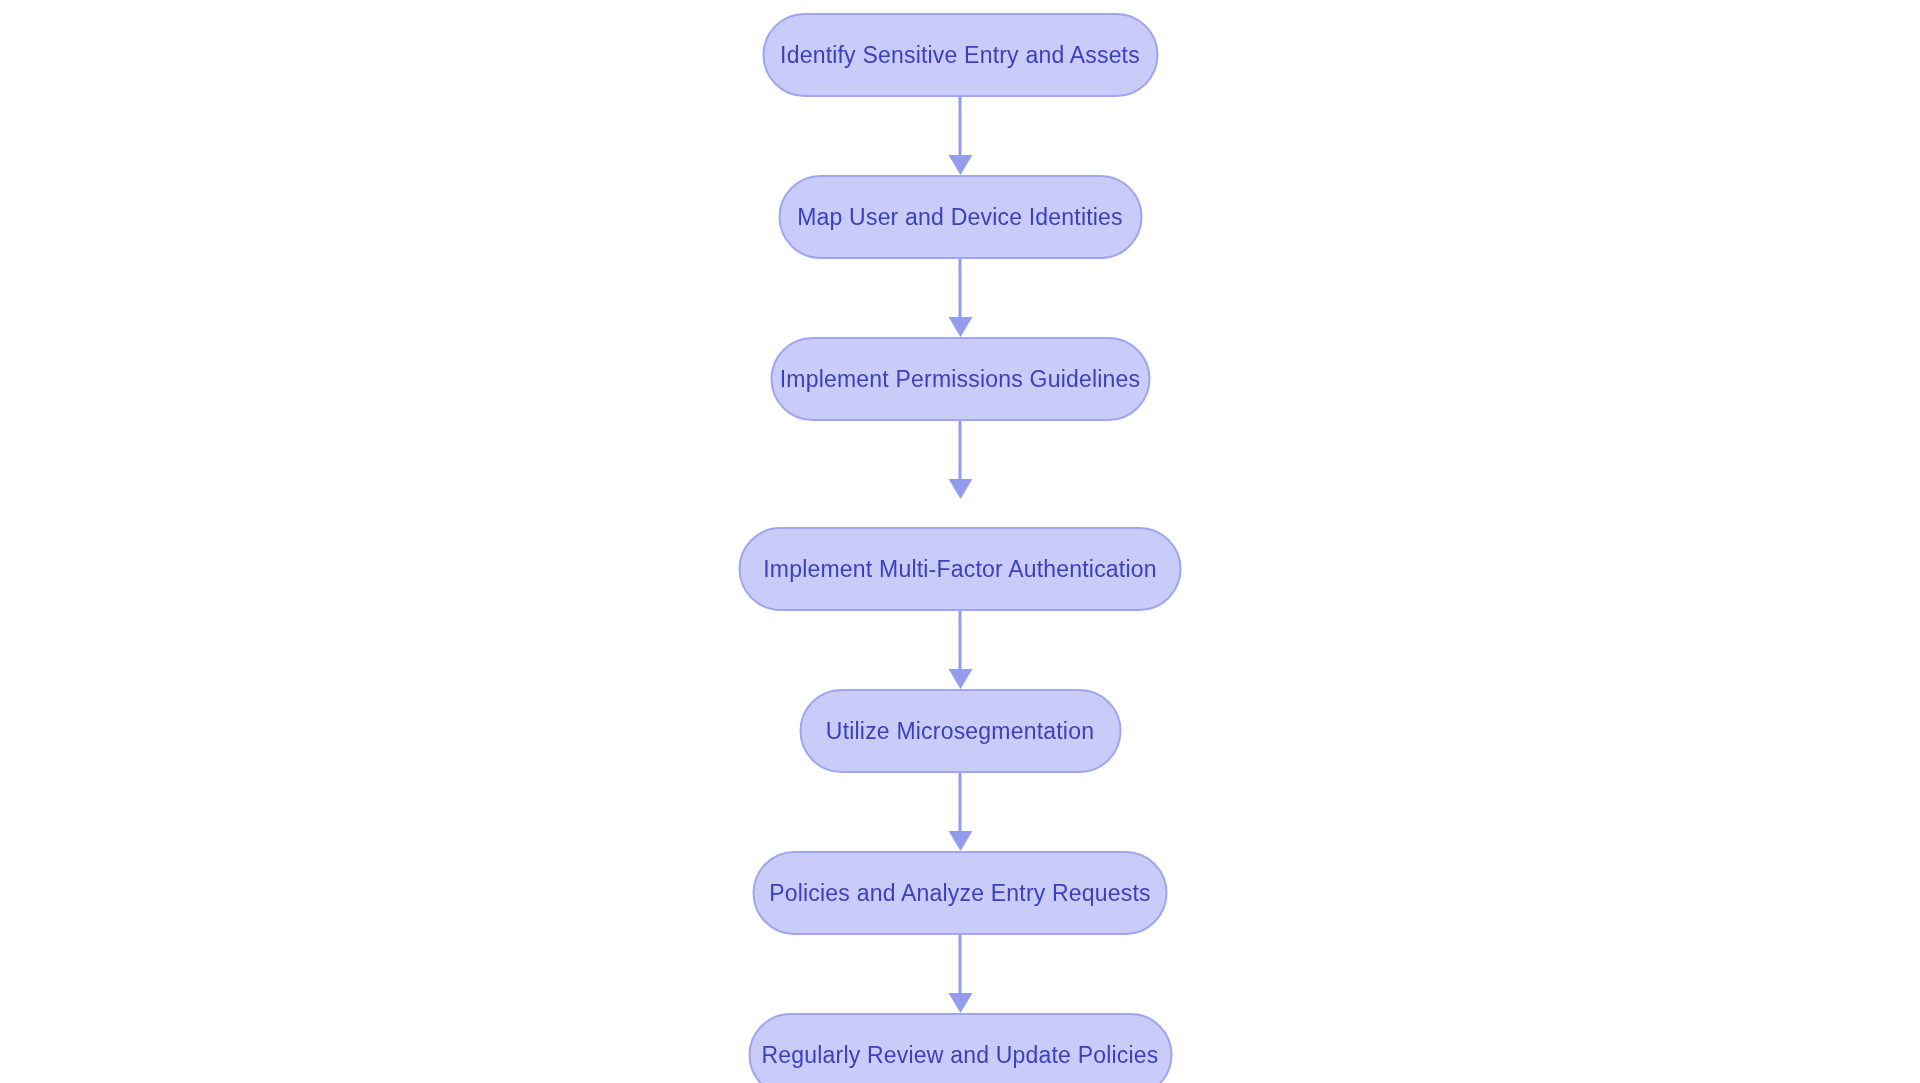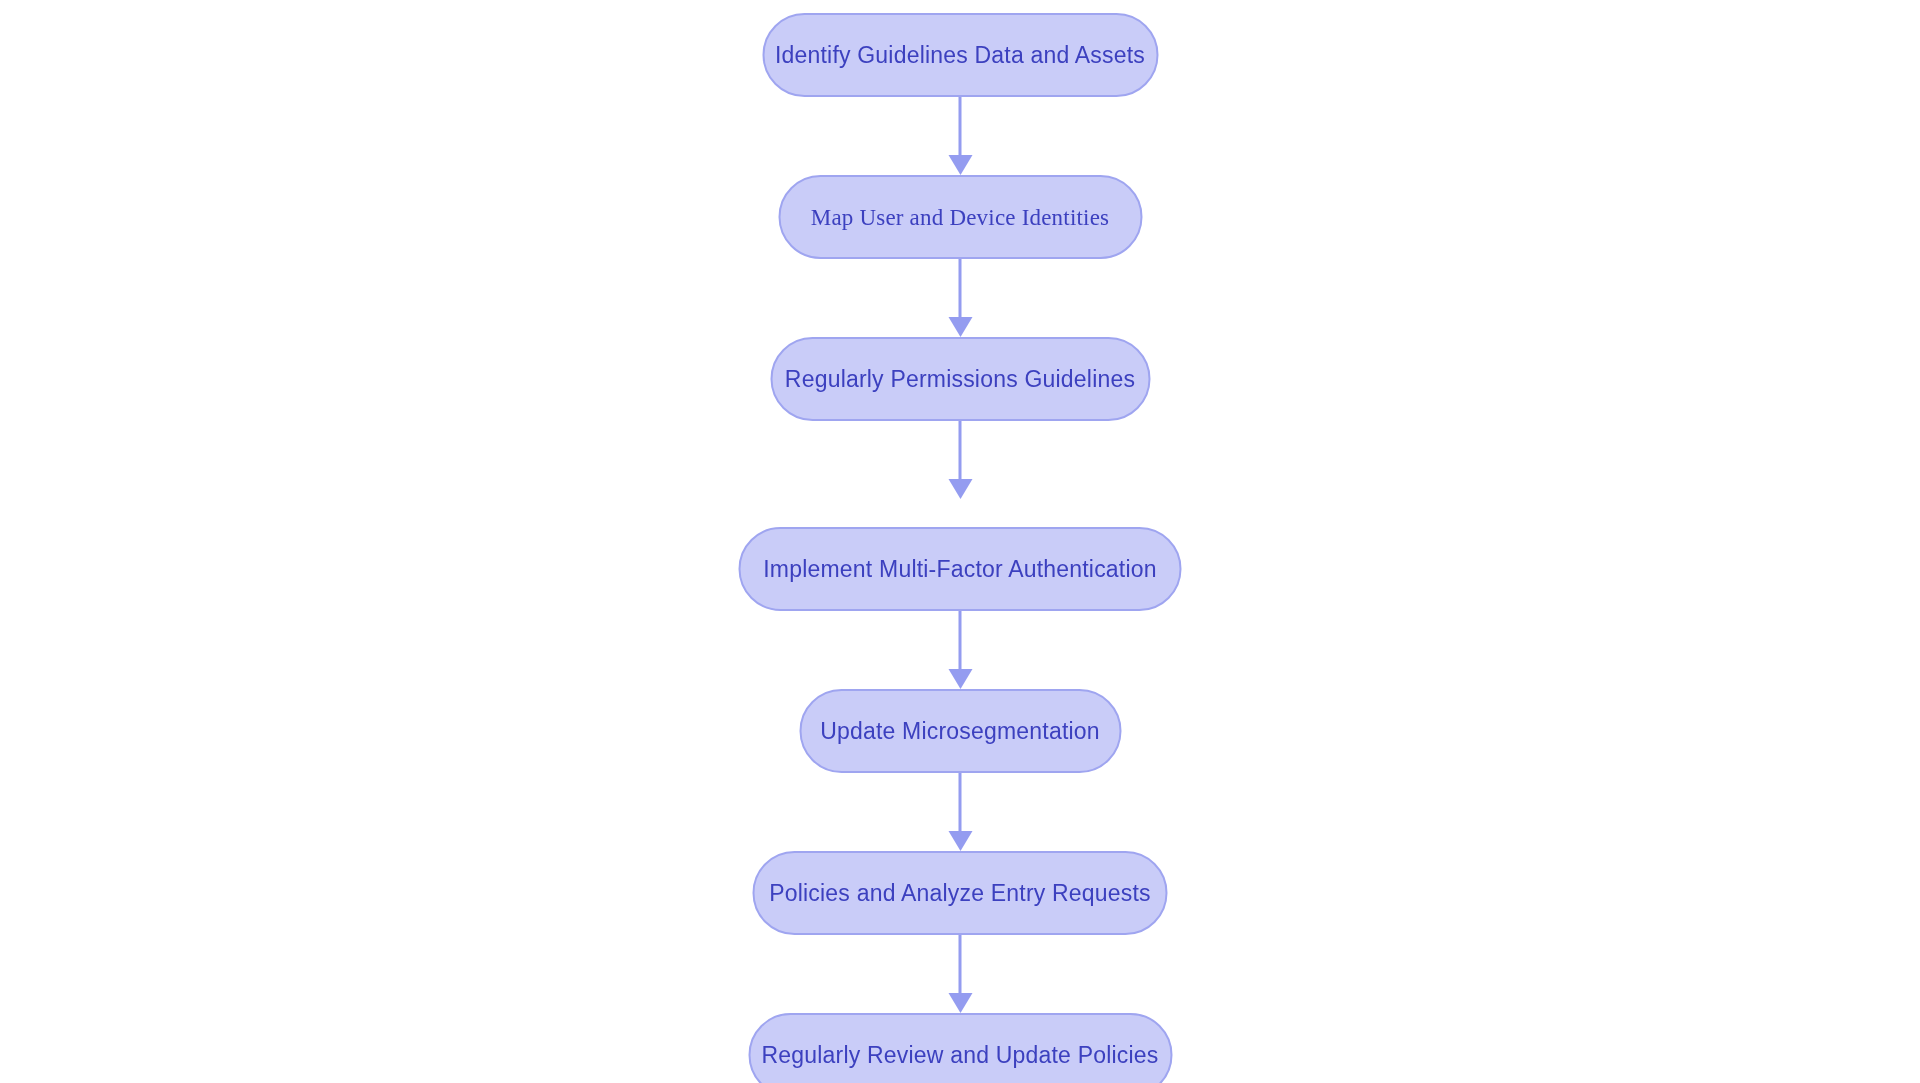--- a/index.html
+++ b/index.html
@@ -23,21 +23,21 @@
     border:2px solid var(--node-border);
     display:flex;align-items:center;justify-content:center;
     flex:0 0 auto;
   }
   .node-label{
     font-size:23px;line-height:1;letter-spacing:0.2px;
     color:var(--node-text);white-space:nowrap;
   }
   
   .n1{width:396px;}
-  .n2{width:364px;font-family:Liberation Serif, serif;}
+  .n2{width:364px;}
   .n3{width:380px;}
   .n4{width:443px;margin-top:28px;}
   .n5{width:322px;}
   .n6{width:415px;}
   .n7{width:424px;}
   .arrow{
     height:78px;width:26px;
     display:flex;flex-direction:column;align-items:center;
     flex:0 0 auto;
   }
@@ -52,57 +52,57 @@
     border-top:20px solid var(--arrow);
   }
 </style>
 </head>
 <body>
 
 <div class="canvas">
   <div class="flow">
 
     <div class="node n1">
-      <span class="node-label">Identify Guidelines Data and Assets</span>
+      <span class="node-label">Identify Sensitive Entry and Assets</span>
     </div>
 
     <div class="arrow">
       <span class="arrow-line"></span>
       <span class="arrow-head"></span>
     </div>
 
     <div class="node n2">
       <span class="node-label">Map User and Device Identities</span>
     </div>
 
     <div class="arrow">
       <span class="arrow-line"></span>
       <span class="arrow-head"></span>
     </div>
 
     <div class="node n3">
-      <span class="node-label">Regularly Permissions Guidelines</span>
+      <span class="node-label">Implement Permissions Guidelines</span>
     </div>
 
     <div class="arrow">
       <span class="arrow-line"></span>
       <span class="arrow-head"></span>
     </div>
 
     <div class="node n4">
       <span class="node-label">Implement Multi-Factor Authentication</span>
     </div>
 
     <div class="arrow">
       <span class="arrow-line"></span>
       <span class="arrow-head"></span>
     </div>
 
     <div class="node n5">
-      <span class="node-label">Update Microsegmentation</span>
+      <span class="node-label">Utilize Microsegmentation</span>
     </div>
 
     <div class="arrow">
       <span class="arrow-line"></span>
       <span class="arrow-head"></span>
     </div>
 
     <div class="node n6">
       <span class="node-label">Policies and Analyze Entry Requests</span>
     </div>

